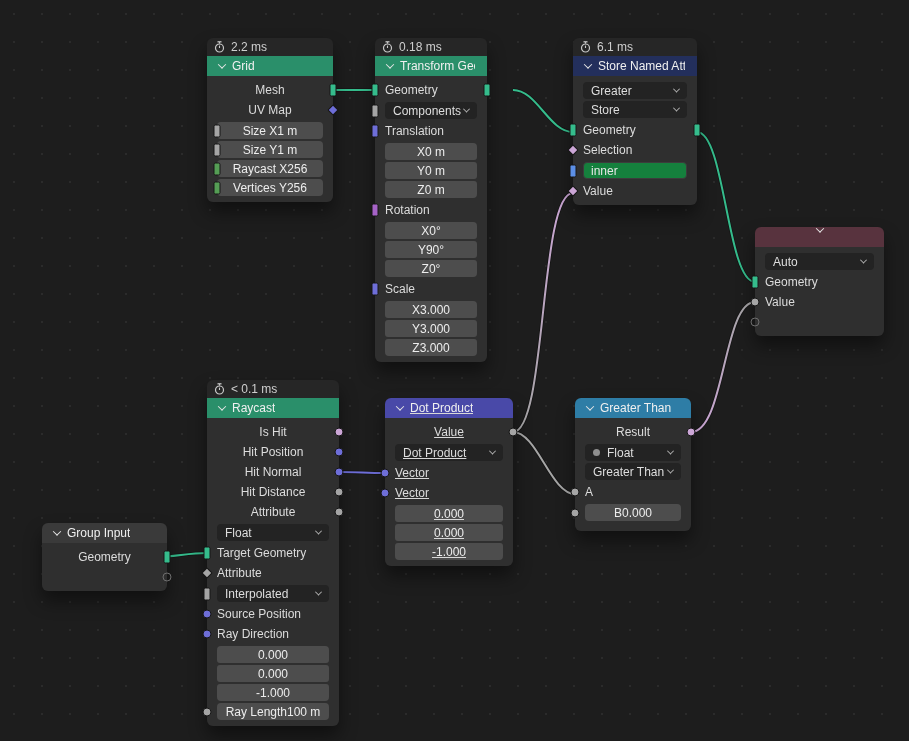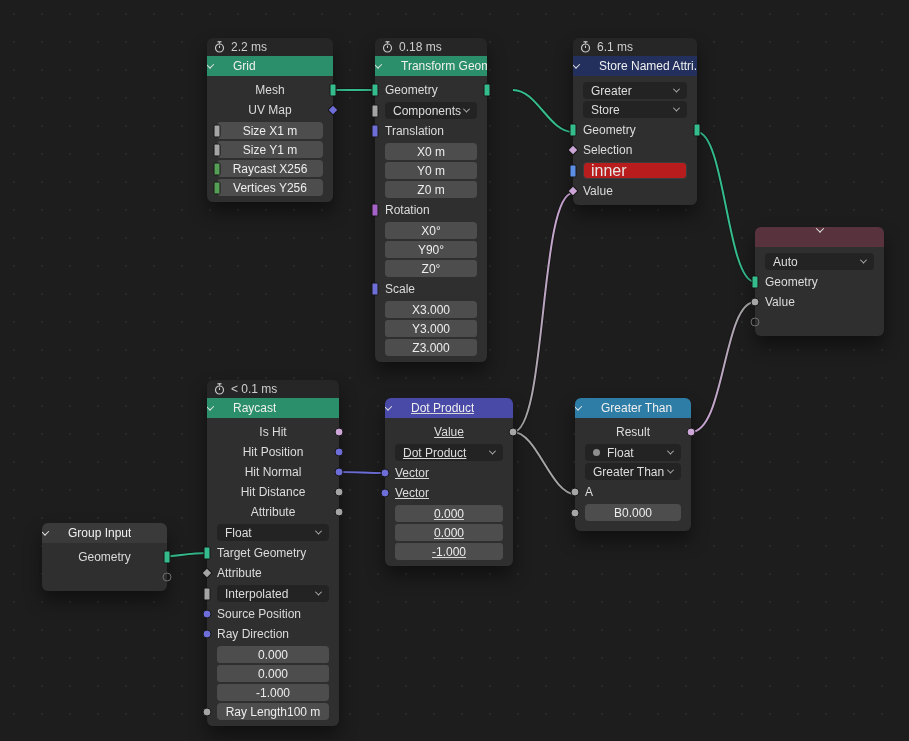--- a/index.html
+++ b/index.html
@@ -16,21 +16,21 @@
   .node {
     position:absolute; z-index:2; border-radius:6px;
     box-shadow: 0 10px 18px rgba(0,0,0,.45);
   }
   .timer {
     height:18px; background:#262626; border-radius:6px 6px 0 0;
     display:flex; align-items:center; gap:6px; padding:0 7px;
     color:#cfcfcf; font-size:12px;
   }
   .header {
-    height:20px; display:flex; align-items:center; gap:20px; padding:0 0;
+    height:20px; display:flex; align-items:center; gap:7px; padding:0 12px;
     color:#f0f0f0; border-radius:6px 6px 0 0; white-space:nowrap; overflow:hidden;
   }
   .node.has-timer .header { border-radius:0; }
   .hdr-geo  { background:#2a8f6a; }
   .hdr-attr { background:#232f5c; }
   .hdr-vmath{ background:#4949a8; }
   .hdr-cmp  { background:#2e7da6; }
   .hdr-view { background:#58333e;flex-direction:column; }
   .hdr-grp  { background:#3a3a3a; }
   .chev {
@@ -75,22 +75,22 @@
     border-radius:4px; display:flex; align-items:center;
     justify-content:center; padding:0 8px; color:#ededed;
   }
   .vstack { margin:2px 0; }
   .vstack .field { margin:0 10px 2px 10px; border-radius:3px; }
   .vstack .field:first-child { border-radius:4px 4px 3px 3px; }
   .vstack .field:last-child  { border-radius:3px 3px 4px 4px; margin-bottom:0; }
   .vfield { justify-content:center; }
   .tinput-row { position:relative; margin:2px 10px; }
   .tinput {
-    width:100%; height:17px; background:#b91c1c; border:1px solid #3c3c3c;
-    border-radius:4px; padding:0 7px; color:#e6e6e6; font-size:16px;
+    width:100%; height:17px; background:#15803d; border:1px solid #3c3c3c;
+    border-radius:4px; padding:0 7px; color:#e6e6e6; font-size:12px;
     font-family:"Liberation Sans", sans-serif;
   }
 </style>
 </head>
 <body>
 
 <div class="canvas">
 
   <svg class="wires" width="909" height="741">
     <defs>

